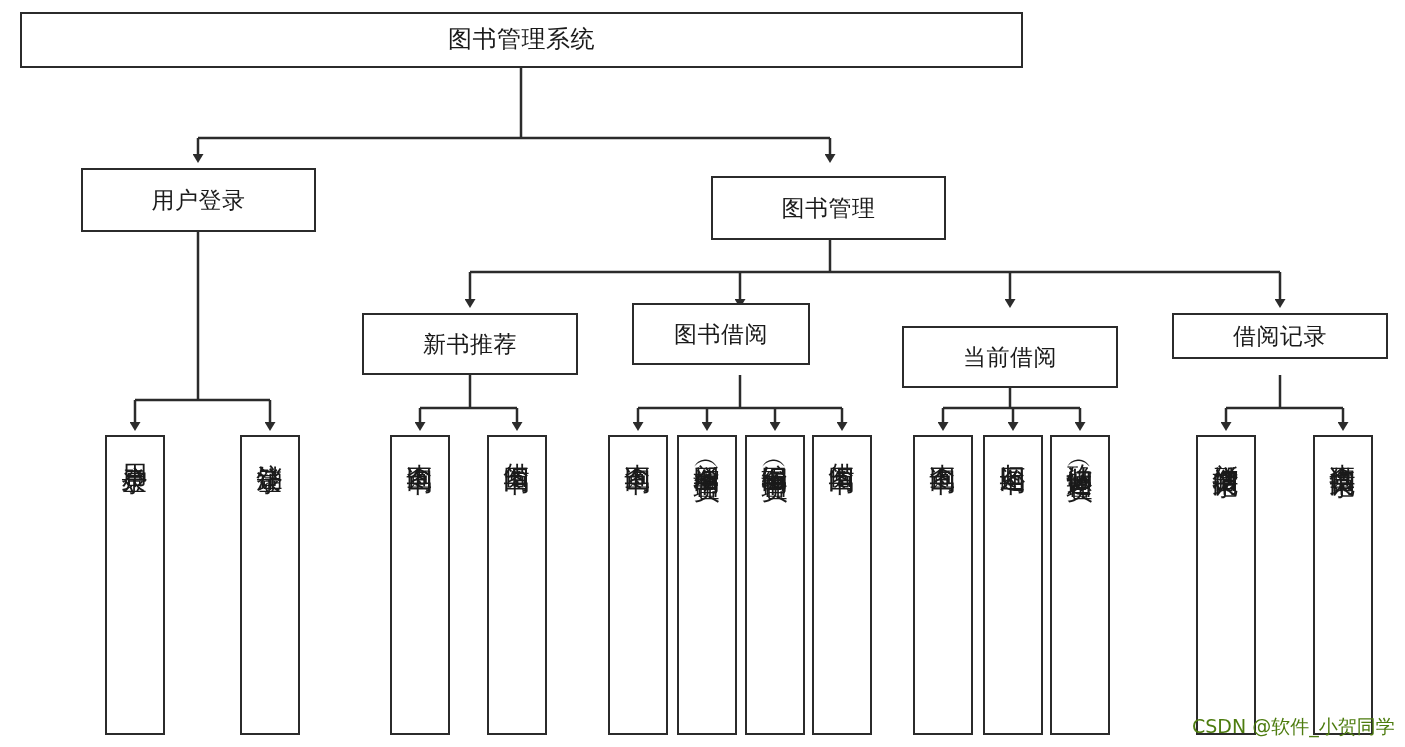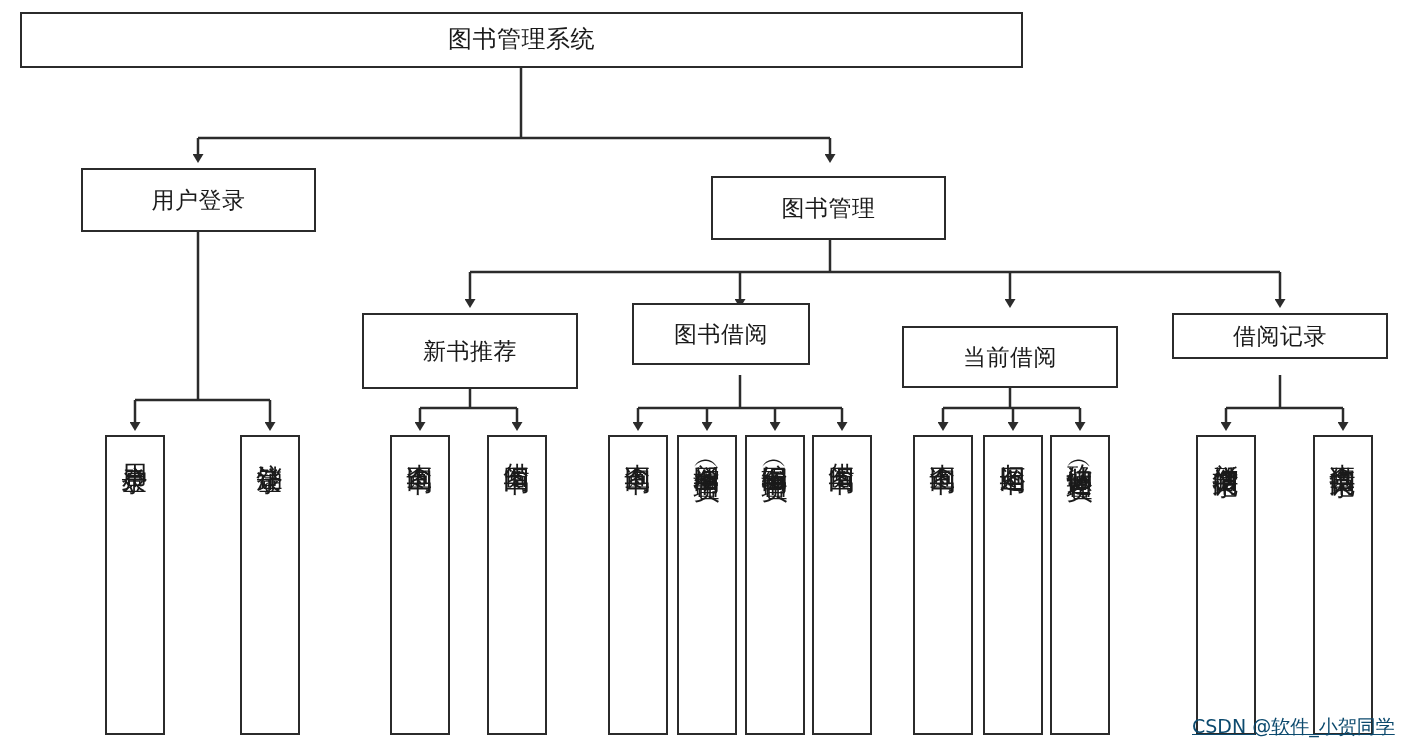--- a/index.html
+++ b/index.html
@@ -146,21 +146,21 @@
     <span class="node-label">图书管理系统</span>
   </div>
 
   <div class="node horiz" style="left: 81px; top: 168px; width: 235px; height: 64px;">
     <span class="node-label">用户登录</span>
   </div>
   <div class="node horiz" style="left: 711px; top: 176px; width: 235px; height: 64px;">
     <span class="node-label">图书管理</span>
   </div>
 
-  <div class="node horiz" style="left: 362px; top: 313px; width: 216px; height: 76px;">
+  <div class="node horiz" style="left: 362px; top: 313px; width: 216px; height: 62px;">
     <span class="node-label">新书推荐</span>
   </div>
   <div class="node horiz" style="left: 632px; top: 303px; width: 178px; height: 62px;">
     <span class="node-label">图书借阅</span>
   </div>
   <div class="node horiz" style="left: 902px; top: 326px; width: 216px; height: 62px;">
     <span class="node-label">当前借阅</span>
   </div>
   <div class="node horiz" style="left: 1172px; top: 313px; width: 216px; height: 46px;">
     <span class="node-label">借阅记录</span>
@@ -203,15 +203,15 @@
     <span class="node-label">确认归还（管理员）</span>
   </div>
 
   <div class="node vert" style="left: 1196px; top: 435px; width: 60px; height: 300px;">
     <span class="node-label">新增借阅记录</span>
   </div>
   <div class="node vert" style="left: 1313px; top: 435px; width: 60px; height: 300px;">
     <span class="node-label">查询借阅记录</span>
   </div>
 
-  <div class="watermark" style="color: #0c4a6e; text-decoration: underline;">CSDN @软件_小贺同学</div>
+  <div class="watermark" style="color: #4d7c0f;">CSDN @软件_小贺同学</div>
 
 </div>
 
 </body></html>

